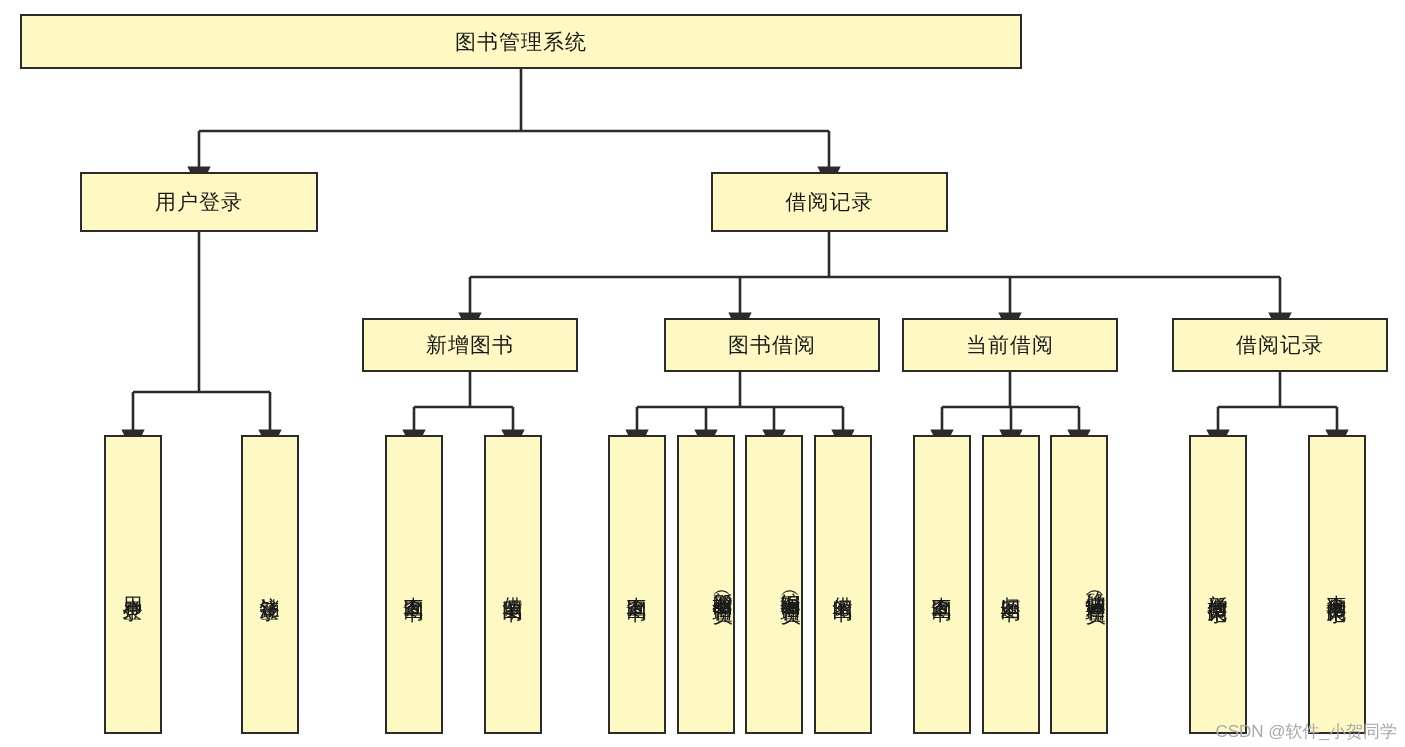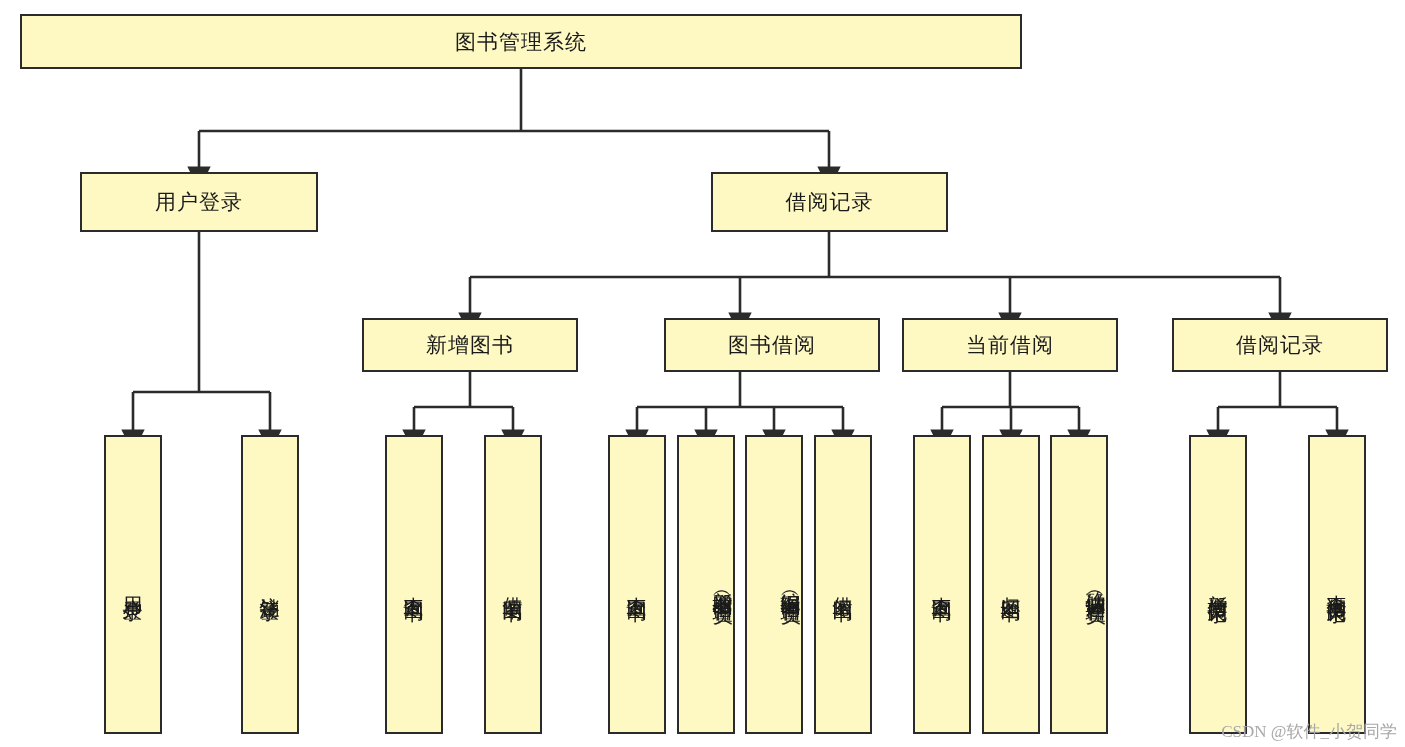--- a/index.html
+++ b/index.html
@@ -55,21 +55,21 @@
   .node-label {
     white-space: nowrap;
   }
   .watermark {
     position: absolute;
     right: 8px;
     bottom: 4px;
     font-size: 17px;
     color: #a8a8a8;
     white-space: nowrap;
-    font-family: Liberation Serif, serif;
+    font-family: Liberation Sans, sans-serif;
     margin-top: 24px;
   }
 </style>
 </head>
 <body>
 
 <div id="diagram-root">
 
   <svg class="connector-layer" viewBox="0 0 1405 747" xmlns="http://www.w3.org/2000/svg">
     <defs>

